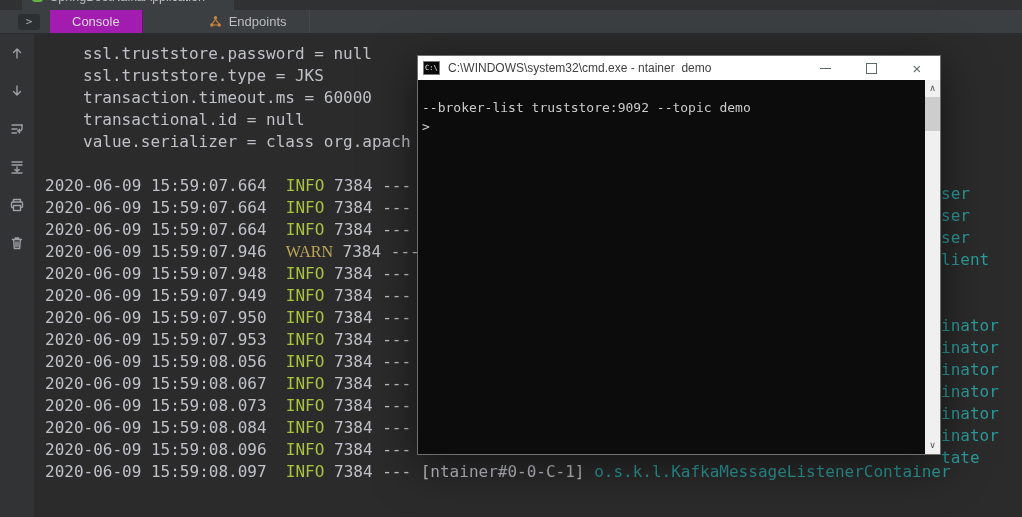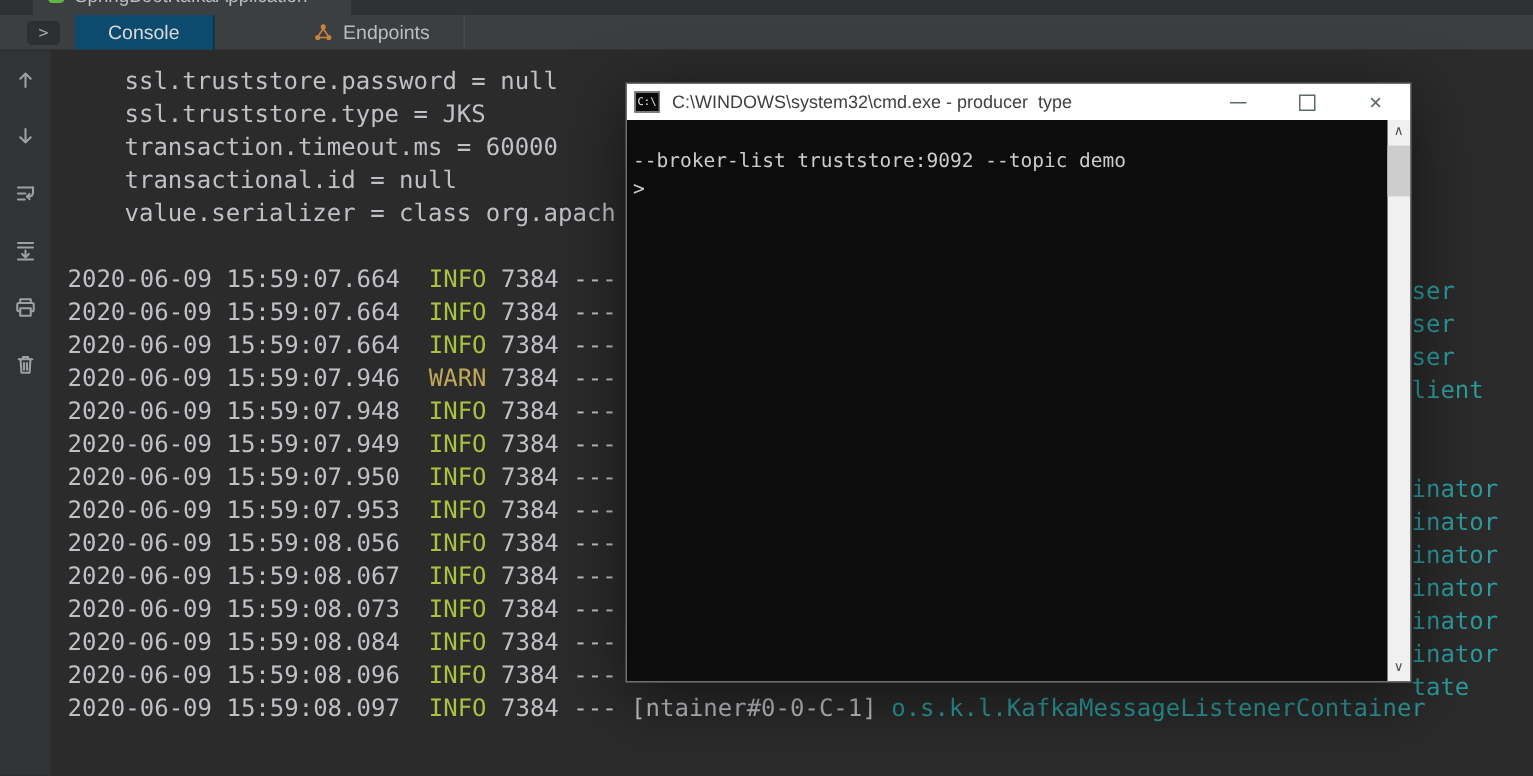--- a/index.html
+++ b/index.html
@@ -14,37 +14,37 @@
     padding:0 10px;background:#3c3f41;color:#bbbdbf;font-size:12.5px;}
   .spring-icon{width:11px;height:11px;border-radius:3px;background:#62b543;display:inline-block;}
   .run-tab .close{color:#9aa0a4;font-size:13px;margin-left:4px;}
   
   .tab-row{position:absolute;left:0;top:10px;width:1022px;height:24px;background:var(--panel,#3c3f41);
     display:flex;align-items:stretch;border-bottom:1px solid #2a2c2e;box-sizing:border-box;}
   .console-box{align-self:center;margin-left:18px;margin-right:10px;width:22px;height:16px;background:#2d3032;
     border-radius:3px;color:#a9acae;font-size:11px;line-height:15px;text-align:center;
     font-family:"DejaVu Sans Mono",monospace;}
   .tab{display:flex;align-items:center;gap:7px;padding:0 22px;font-size:13px;color:#bbbdbf;}
-  .tab.selected{background:#0c4a6e;color:#d8dadb;border-right:1px solid rgba(0,0,0,.35);}
+  .tab.selected{background:#a21caf;color:#d8dadb;border-right:1px solid rgba(0,0,0,.35);}
   .tab .t-icon{display:inline-flex;}
   .tab.endpoints{border-right:1px solid rgba(255,255,255,.06);margin-left:44px;}
   
   .left-toolbar{position:absolute;left:0;top:34px;bottom:0;width:35px;background:#313335;
     display:flex;flex-direction:column;align-items:center;padding-top:10px;gap:21px;box-sizing:border-box;
     border-right:1px solid #2a2c2e;}
   .tbtn{width:19px;height:17px;display:flex;align-items:center;justify-content:center;}
   .tbtn svg{stroke:#9da0a4;fill:none;stroke-width:1.4;stroke-linecap:round;stroke-linejoin:round;}
   
   .console-pane{position:absolute;left:35px;top:34px;right:0;bottom:0;background:var(--background,#2b2b2b);
     font-family:"DejaVu Sans Mono",monospace;font-size:16px;line-height:22px;
     color:var(--log-text,#bfc1c7);padding:9px 0 0 10px;white-space:pre;}
   .row{height:22px;position:relative;}
   .row.prop{padding-left:38px;}
   .lvl-INFO{color:var(--info,#a9c23f);}
-  .lvl-WARN{color:var(--warn,#bfa75a);}
+  .lvl-WARN{color:var(--warn,#bfa75a);font-family:Liberation Serif, serif;}
   .frag{position:absolute;left:896px;top:8px;color:var(--logger-teal,#2e9b9b);}
   .logger{color:var(--logger-teal,#2e9b9b);margin-top:28px;}
   
   .cmd{position:absolute;left:417px;top:55px;width:524px;height:400px;z-index:10;box-sizing:border-box;
     border:1px solid #6e6e6e;box-shadow:0 10px 42px rgba(0,0,0,.55);}
   .cmd-titlebar{height:24px;background:#ffffff;display:flex;align-items:center;padding-left:5px;}
   .cmd-icon{width:17px;height:14px;background:#0a0a0a;border:1px solid #7a7a7a;box-sizing:border-box;
     color:#e8e8e8;font-size:7px;line-height:12px;text-align:left;padding-left:1px;
     font-family:"DejaVu Sans Mono",monospace;flex:none;}
   .cmd-title{margin-left:8px;font-size:12px;color:#3f3f3f;white-space:pre;flex:1;overflow:hidden;}
@@ -138,21 +138,21 @@
     </div>
   </div>
 
   <div class="console-pane" id="console-log"><div class="row prop">ssl.truststore.password = null</div><div class="row prop">ssl.truststore.type = JKS</div><div class="row prop">transaction.timeout.ms = 60000</div><div class="row prop">transactional.id = null</div><div class="row prop">value.serializer = class org.apach</div><div class="row"></div><div class="row log"><span class="ts">2020-06-09 15:59:07.664</span>  <span class="lvl-INFO">INFO</span> <span>7384</span> <span>---</span><span class="frag">ser</span></div><div class="row log"><span class="ts">2020-06-09 15:59:07.664</span>  <span class="lvl-INFO">INFO</span> <span>7384</span> <span>---</span><span class="frag">ser</span></div><div class="row log"><span class="ts">2020-06-09 15:59:07.664</span>  <span class="lvl-INFO">INFO</span> <span>7384</span> <span>---</span><span class="frag">ser</span></div><div class="row log"><span class="ts">2020-06-09 15:59:07.946</span>  <span class="lvl-WARN">WARN</span> <span>7384</span> <span>---</span><span class="frag">lient</span></div><div class="row log"><span class="ts">2020-06-09 15:59:07.948</span>  <span class="lvl-INFO">INFO</span> <span>7384</span> <span>---</span></div><div class="row log"><span class="ts">2020-06-09 15:59:07.949</span>  <span class="lvl-INFO">INFO</span> <span>7384</span> <span>---</span></div><div class="row log"><span class="ts">2020-06-09 15:59:07.950</span>  <span class="lvl-INFO">INFO</span> <span>7384</span> <span>---</span><span class="frag">inator</span></div><div class="row log"><span class="ts">2020-06-09 15:59:07.953</span>  <span class="lvl-INFO">INFO</span> <span>7384</span> <span>---</span><span class="frag">inator</span></div><div class="row log"><span class="ts">2020-06-09 15:59:08.056</span>  <span class="lvl-INFO">INFO</span> <span>7384</span> <span>---</span><span class="frag">inator</span></div><div class="row log"><span class="ts">2020-06-09 15:59:08.067</span>  <span class="lvl-INFO">INFO</span> <span>7384</span> <span>---</span><span class="frag">inator</span></div><div class="row log"><span class="ts">2020-06-09 15:59:08.073</span>  <span class="lvl-INFO">INFO</span> <span>7384</span> <span>---</span><span class="frag">inator</span></div><div class="row log"><span class="ts">2020-06-09 15:59:08.084</span>  <span class="lvl-INFO">INFO</span> <span>7384</span> <span>---</span><span class="frag">inator</span></div><div class="row log"><span class="ts">2020-06-09 15:59:08.096</span>  <span class="lvl-INFO">INFO</span> <span>7384</span> <span>---</span><span class="frag">tate</span></div><div class="row log"><span class="ts">2020-06-09 15:59:08.097</span>  <span class="lvl-INFO">INFO</span> <span>7384</span> <span>---</span> <span>[ntainer#0-0-C-1]</span> <span class="logger">o.s.k.l.KafkaMessageListenerContainer</span></div></div>
 
   <div class="cmd">
     <div class="cmd-titlebar">
       <div class="cmd-icon">
         <span>C:\</span>
       </div>
-      <div class="cmd-title">C:\WINDOWS\system32\cmd.exe - producer  type</div>
+      <div class="cmd-title">C:\WINDOWS\system32\cmd.exe - ntainer  demo</div>
       <div class="cmd-btns">
         <div class="cmd-btn">
             <div class="glyph-min"></div>
           </div>
         <div class="cmd-btn">
             <div class="glyph-max"></div>
           </div>
         <div class="cmd-btn close">
             <span>×</span>
           </div>

